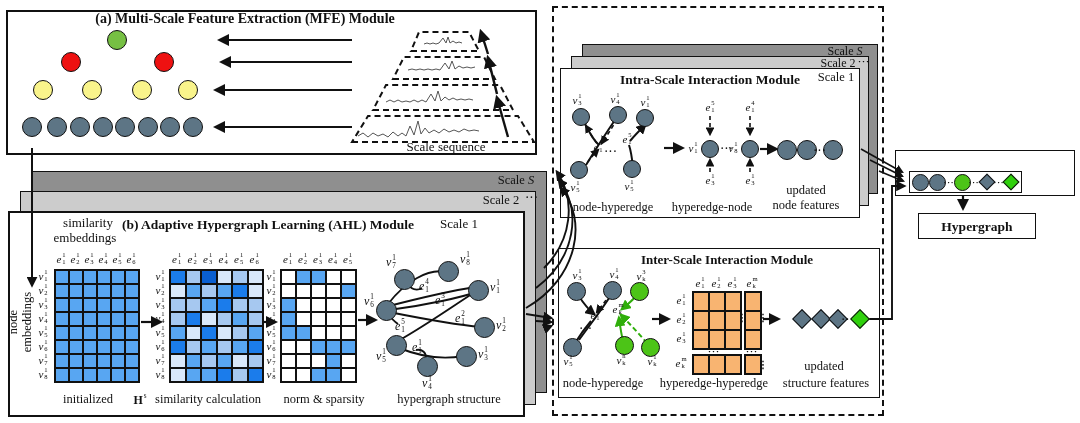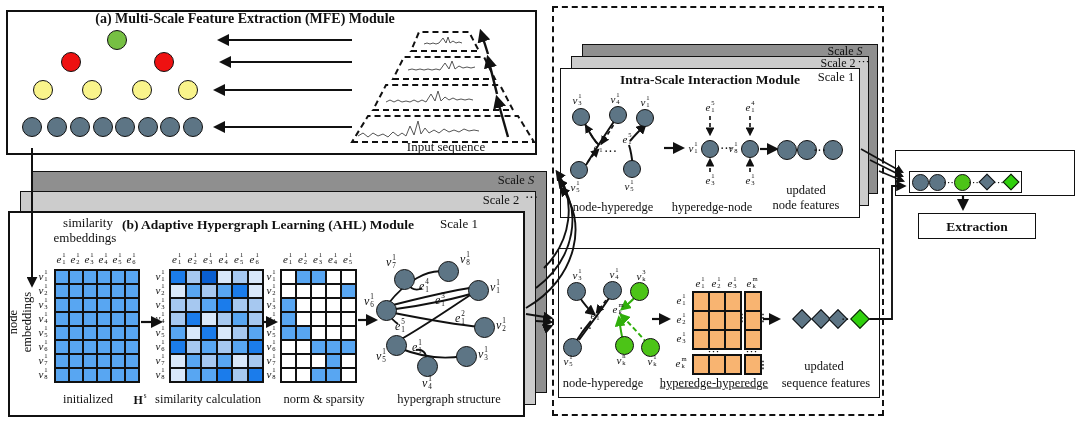--- a/index.html
+++ b/index.html
@@ -29,21 +29,21 @@
   svg{position:absolute;left:0;top:0;}
   i{font-style:italic;}
 </style>
 </head>
 <body>
 
 <div id="stage">
 
   <div class="box" style="left:6px;top:10px;width:531px;height:145px;"></div>
   <div class="ctr title-lg" style="left:245px;top:19px;">(a) Multi-Scale Feature Extraction (MFE)  Module</div>
-  <div class="ctr cap" style="left:446px;top:147px;font-size:13px;">Input sequence</div>
+  <div class="ctr cap" style="left:446px;top:147px;font-size:13px;">Scale sequence</div>
 
   <div class="layer" style="left:32px;top:171px;width:515px;height:222px;background:#8f8f8f;"></div>
   <div class="layer" style="left:20px;top:191px;width:516px;height:214px;background:#cccccc;"></div>
   <div class="box" style="left:8px;top:211px;width:517px;height:206px;"></div>
 
   <div class="ctr scl" style="left:516px;top:180px;">Scale <i>S</i></div>
   <div class="ctr scl" style="left:501px;top:200px;">Scale 2</div>
   <div class="ctr dots" style="left:532px;top:197px;font-size:10px;">···</div>
   <div class="ctr scl" style="left:459px;top:224px;font-size:13px;">Scale 1</div>
 
@@ -76,29 +76,30 @@
   <div class="ctr scl" style="left:838px;top:63px;font-size:12px;">Scale 2</div>
   <div class="ctr dots" style="left:864px;top:61px;font-size:9px;">···</div>
   <div class="ctr scl" style="left:836px;top:77px;">Scale 1</div>
   <div class="ctr title" style="left:710px;top:80px;">Intra-Scale Interaction Module</div>
   <div class="ctr cap" style="left:613px;top:207px;">node-hyperedge</div>
   <div class="ctr cap" style="left:712px;top:207px;">hyperedge-node</div>
   <div class="ctr cap" style="left:806px;top:190px;">updated</div>
   <div class="ctr cap" style="left:806px;top:205px;">node features</div>
 
   <div class="box" style="left:558px;top:248px;width:322px;height:150px;border-width:1.8px;"></div>
+  <div class="ctr title" style="left:727px;top:260px;font-size:13px;">Inter-Scale Interaction Module</div>
   <div class="ctr cap" style="left:603px;top:383px;">node-hyperedge</div>
-  <div class="ctr cap" style="left:714px;top:383px;text-decoration:underline;">hyperedge-hyperedge</div>
+  <div class="ctr cap" style="left:714px;top:383px;">hyperedge-hyperedge</div>
   <div class="ctr cap" style="left:824px;top:366px;">updated</div>
-  <div class="ctr cap" style="left:826px;top:383px;">sequence features</div>
+  <div class="ctr cap" style="left:826px;top:383px;">structure features</div>
 
   <div class="box" style="left:895px;top:150px;width:180px;height:46px;border-width:1.8px;"></div>
   <div class="box" style="left:909px;top:171px;width:113px;height:22px;border-width:1.5px;"></div>
   <div class="box" style="left:918px;top:213px;width:118px;height:26px;border-width:1.8px;"></div>
-  <div class="ctr title" style="left:977px;top:227px;">Extraction</div>
+  <div class="ctr title" style="left:977px;top:227px;">Hypergraph</div>
 
   <svg id="wires" width="1080" height="423" viewBox="0 0 1080 423">
     <defs>
       <marker id="arr" viewBox="0 0 10 10" refX="7.5" refY="5" markerWidth="5.5" markerHeight="5.5" orient="auto-start-reverse">
         <path d="M0,0 L10,5 L0,10 z" fill="#111"></path>
       </marker>
       <marker id="arrg" viewBox="0 0 10 10" refX="7.5" refY="5" markerWidth="5.5" markerHeight="5.5" orient="auto-start-reverse">
         <path d="M0,0 L10,5 L0,10 z" fill="#2fae0a"></path>
       </marker>
     </defs>

